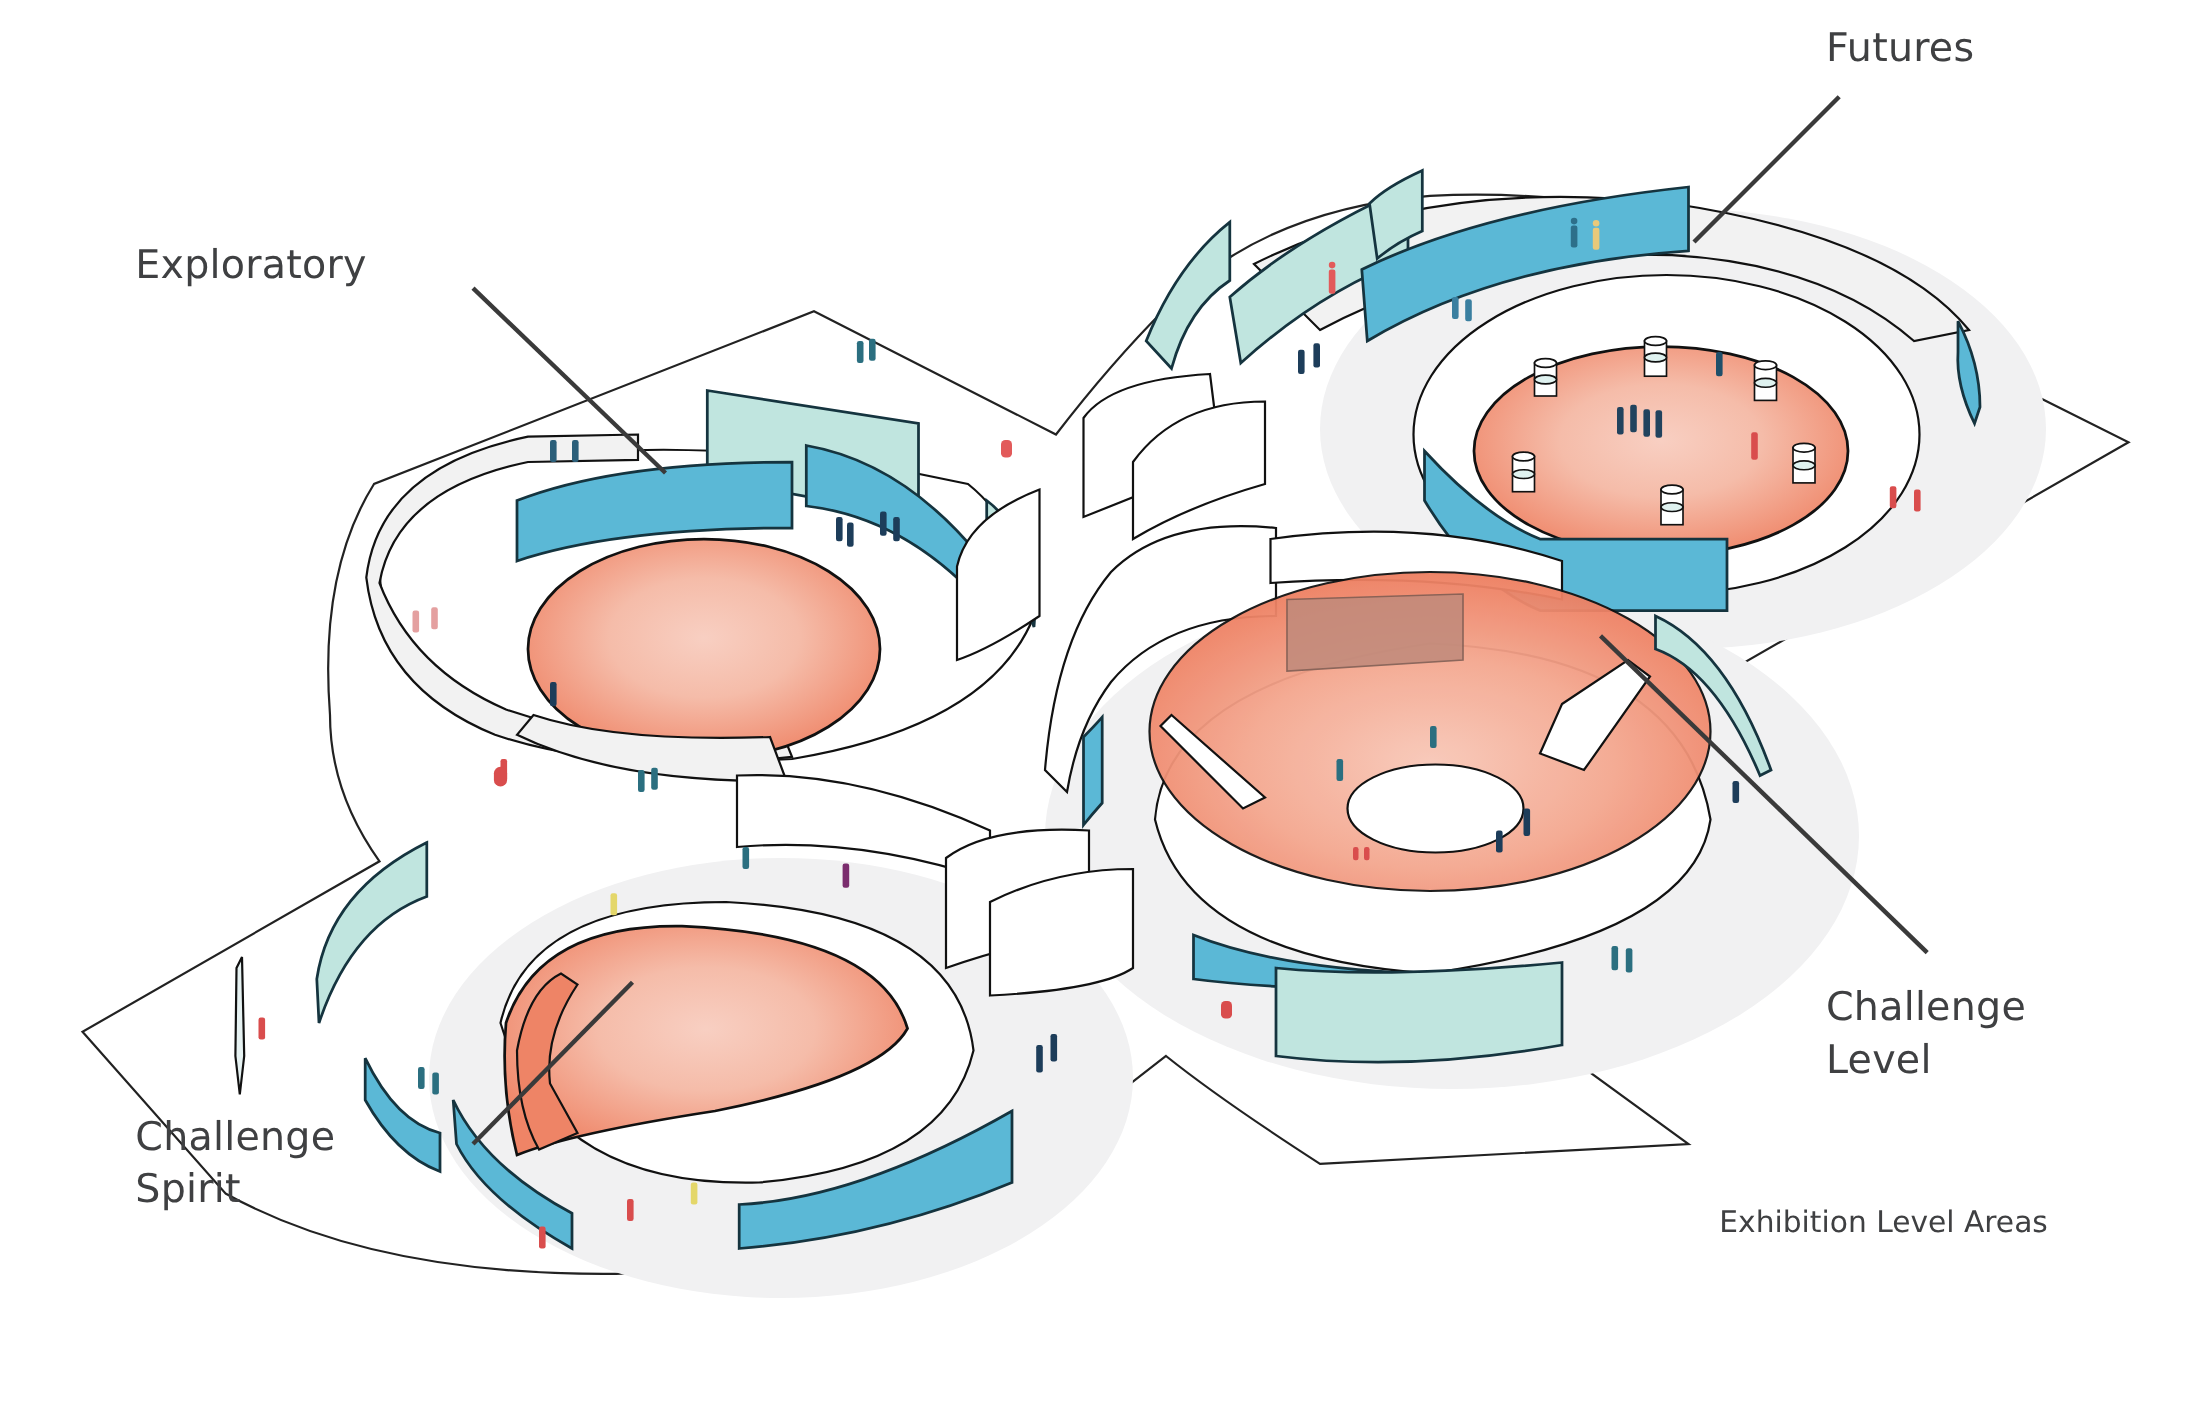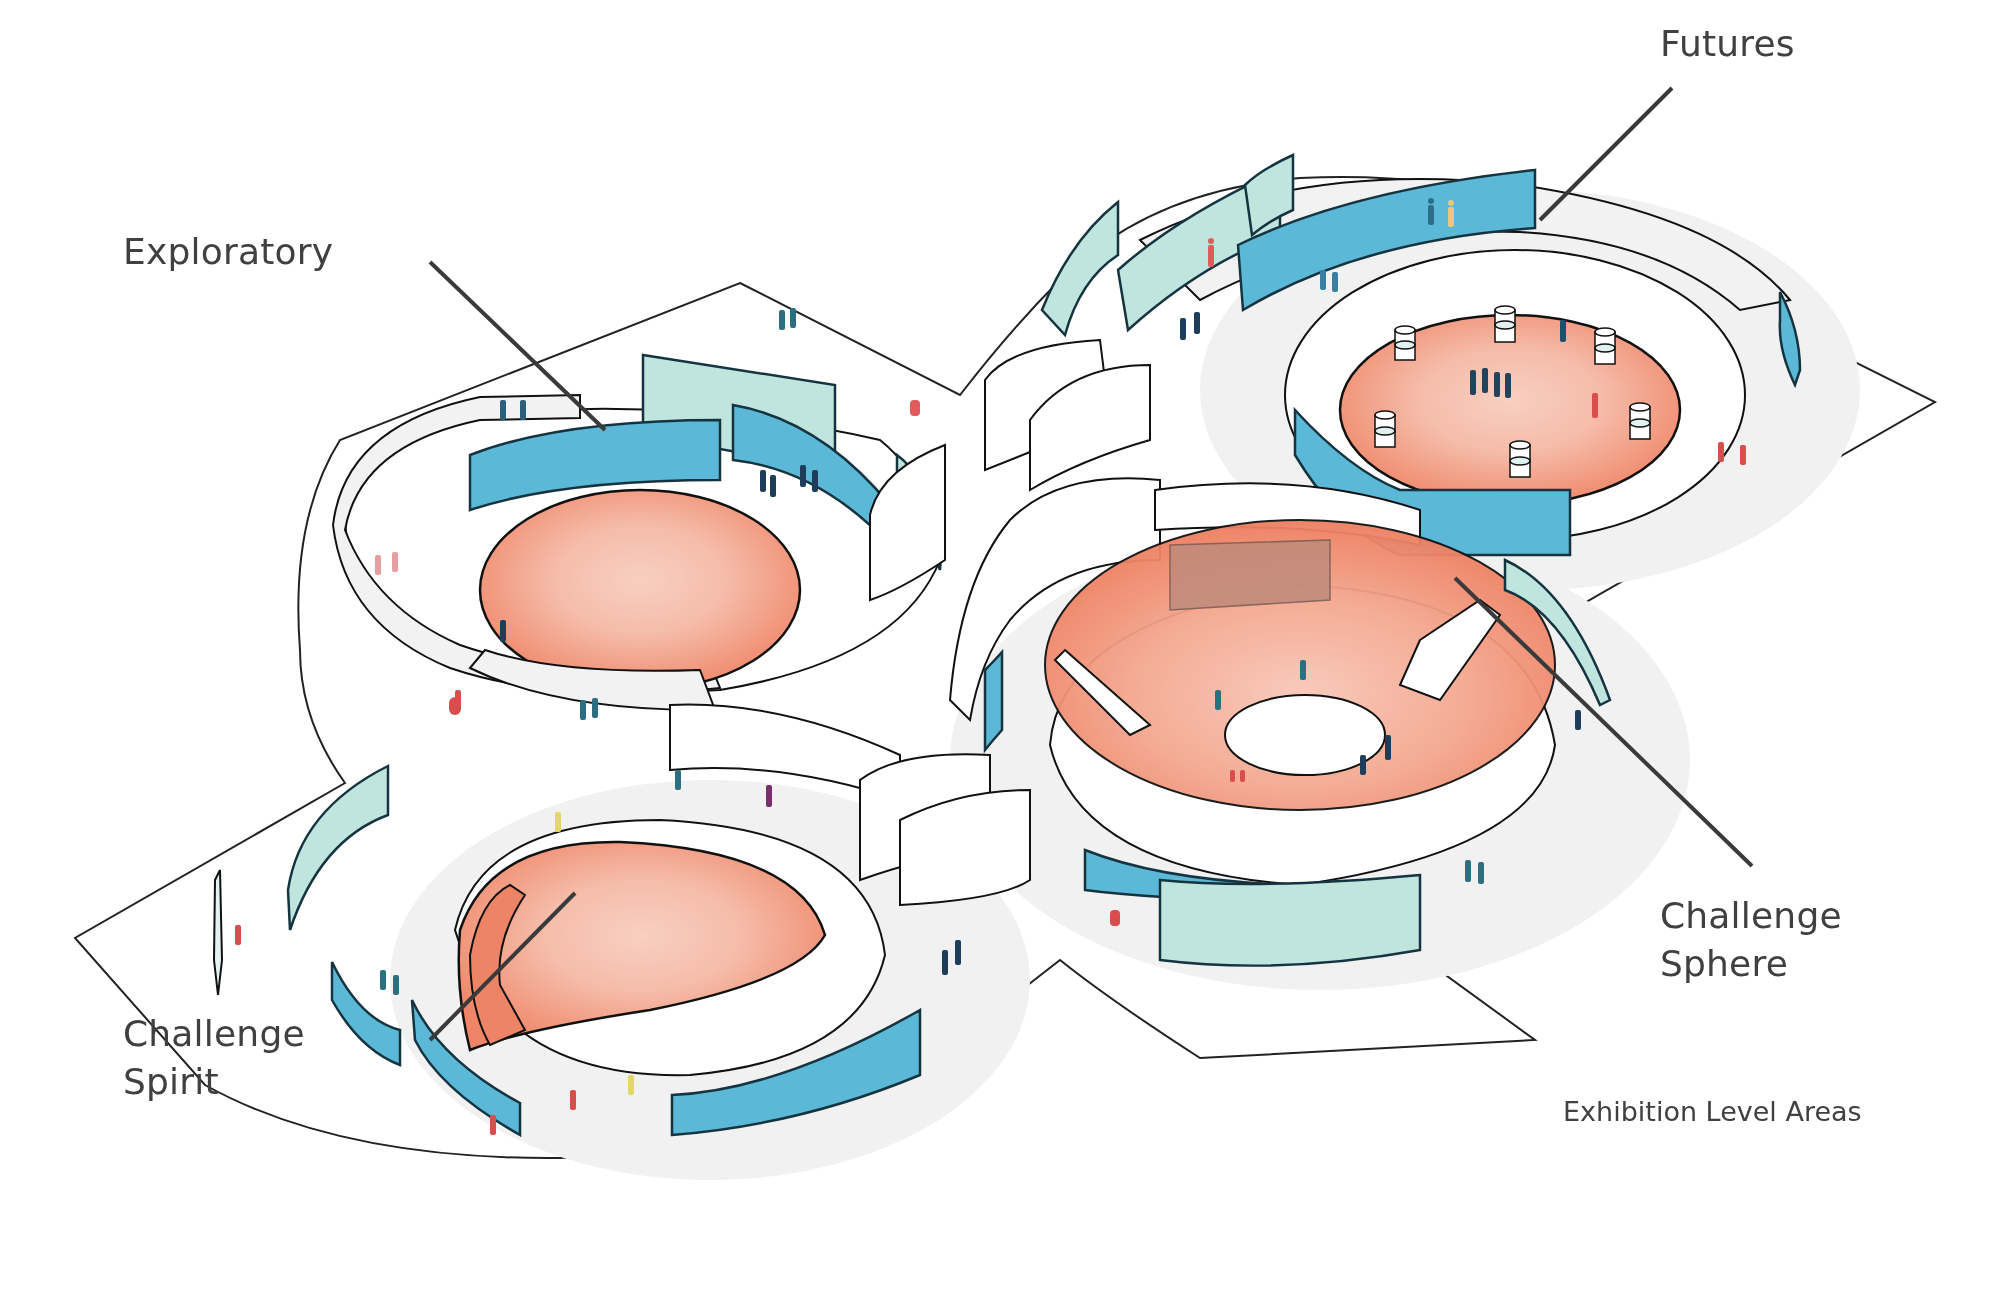--- a/index.html
+++ b/index.html
@@ -259,27 +259,27 @@
     <line class="leader" x1="430" y1="262" x2="605" y2="430"></line>
     <line class="leader" x1="1455" y1="578" x2="1752" y2="866"></line>
     <line class="leader" x1="575" y1="893" x2="430" y2="1040"></line>
   </g>
 </svg>
 
 <div class="label" style="left:1660px; top:20px;">
   <div>Futures</div>
 </div>
 
-<div class="label" style="left:123px; top:228px;">
+<div class="label" style="left:123px; top:218px;">
   <div>Exploratory</div>
 </div>
 
 <div class="label" style="left:1660px; top:892px;">
   <div>Challenge</div>
-  <div>Sphere</div>
+  <div>Level</div>
 </div>
 
 <div class="label" style="left:123px; top:1010px;">
   <div>Challenge</div>
   <div>Spirit</div>
 </div>
 
 <div class="caption" style="left:1563px; top:1096px;">Exhibition Level Areas</div>
 
 </body></html>

